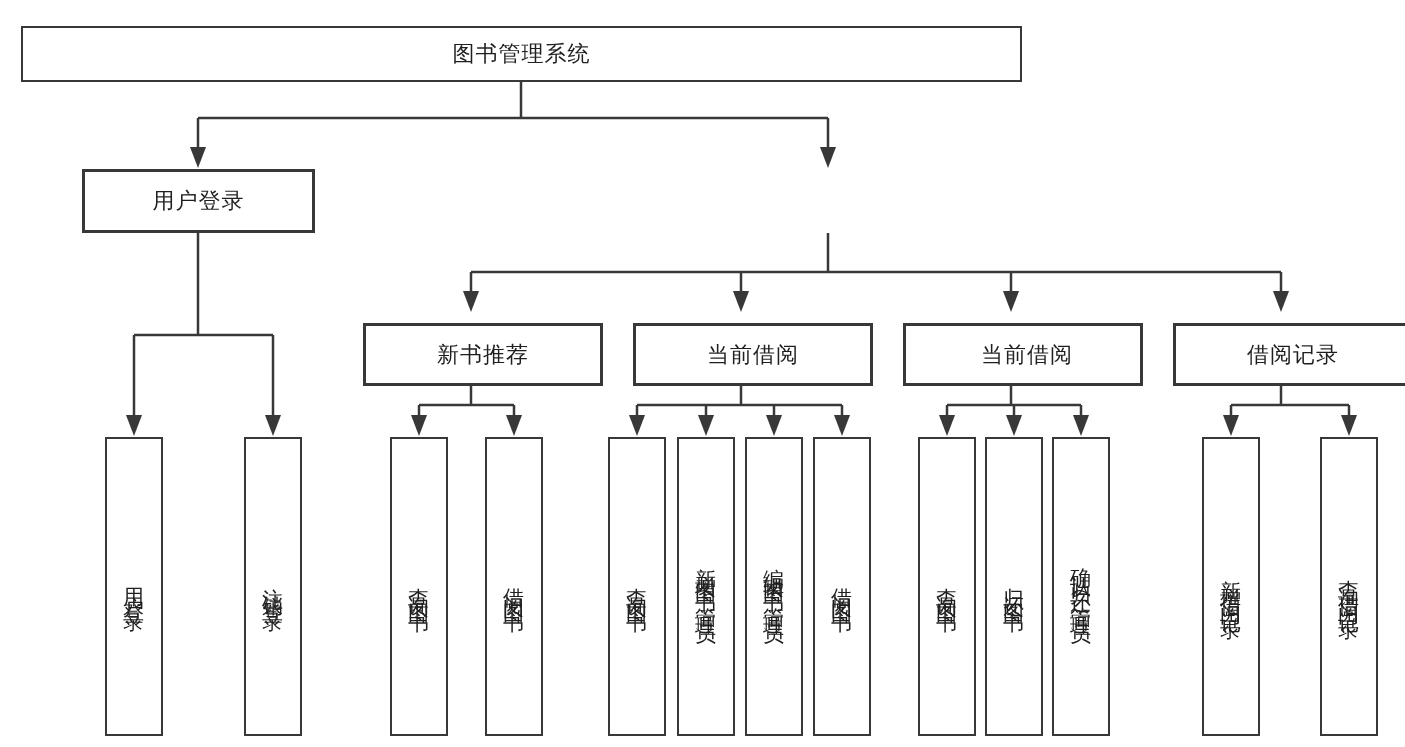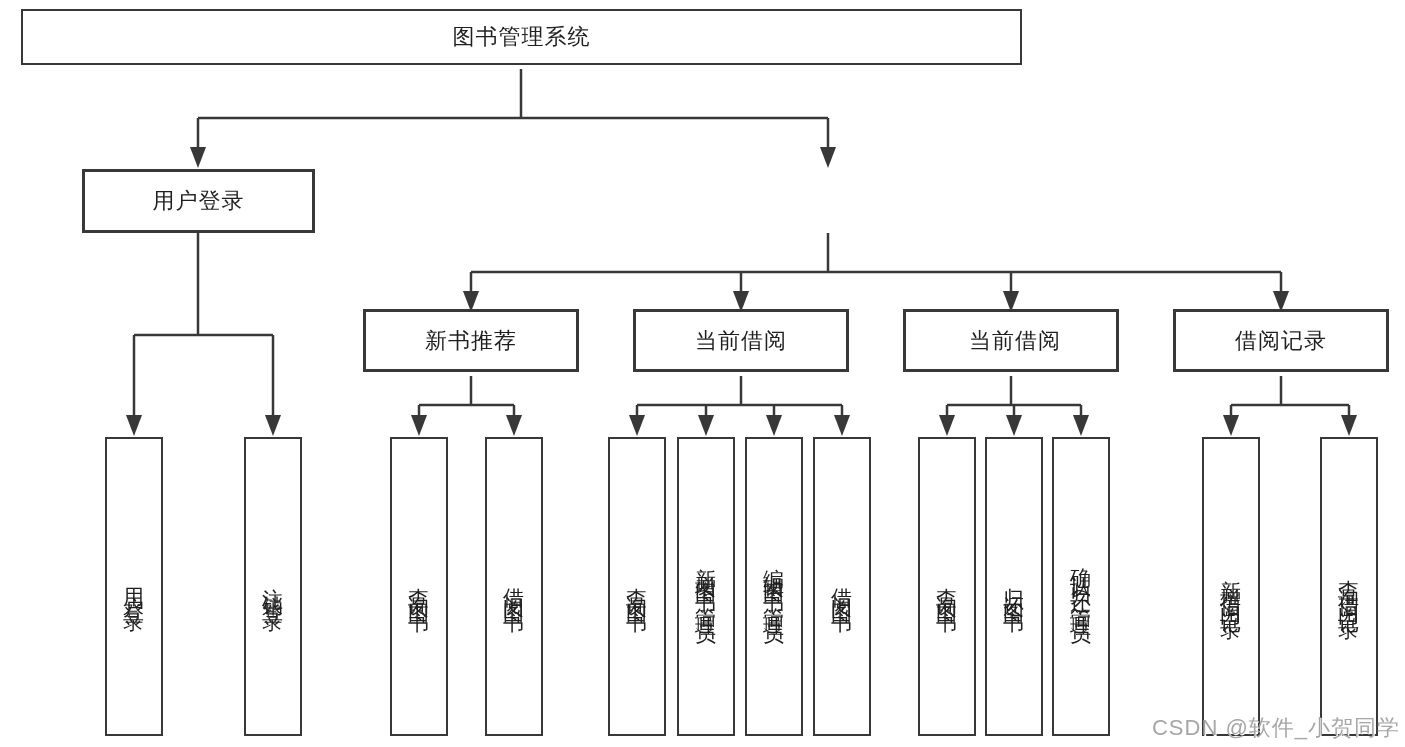--- a/index.html
+++ b/index.html
@@ -25,26 +25,26 @@
     color: #1f1f1f;
     display: flex;
     align-items: center;
     justify-content: center;
     font-size: 22px;
     letter-spacing: 1px;
     text-align: center;
     white-space: nowrap;
   }
   .node.root {
-    left: 21px; top: 9px;
+    left: 21px; top: 26px;
     width: 1001px; height: 56px;
     border-width: 2px;
   }
   .node.lvl2 { top: 169px; width: 233px; height: 64px; }
-  .node.lvl3 { top: 309px; width: 216px; height: 63px; }
+  .node.lvl3 { top: 323px; width: 240px; height: 63px; }
   .node.leaf {
     top: 437px;
     width: 58px; height: 299px;
     border-width: 2px;
     writing-mode: vertical-rl;
     text-orientation: mixed;
     font-size: 21px;
     letter-spacing: 8px;
     line-height: 1;
     white-space: normal;
@@ -155,15 +155,14 @@
   <div class="node leaf" style="left:745px;">编辑图书（管理员）</div>
   <div class="node leaf" style="left:813px;">借阅图书</div>
 
   <div class="node leaf" style="left:918px;">查询图书</div>
   <div class="node leaf" style="left:985px;">归还图书</div>
   <div class="node leaf" style="left:1052px;">确认归还（管理员）</div>
 
   <div class="node leaf" style="left:1202px;">新增借阅记录</div>
   <div class="node leaf" style="left:1320px;">查询借阅记录</div>
 
-  <div class="watermark">CSDN @软件_小贺同学</div>
 
 </div>
 
 </body></html>

